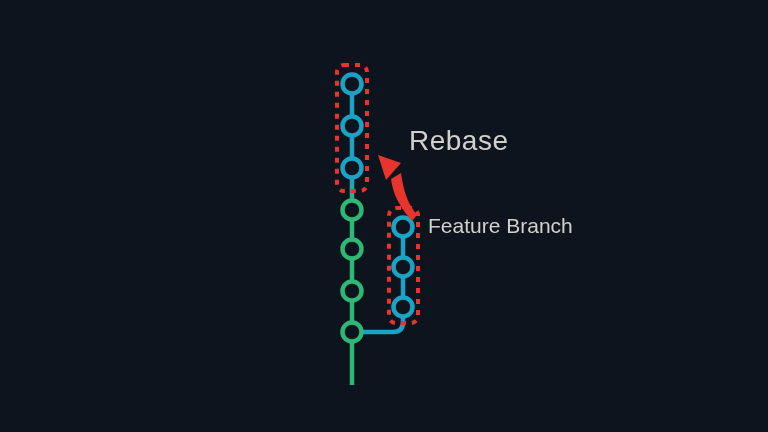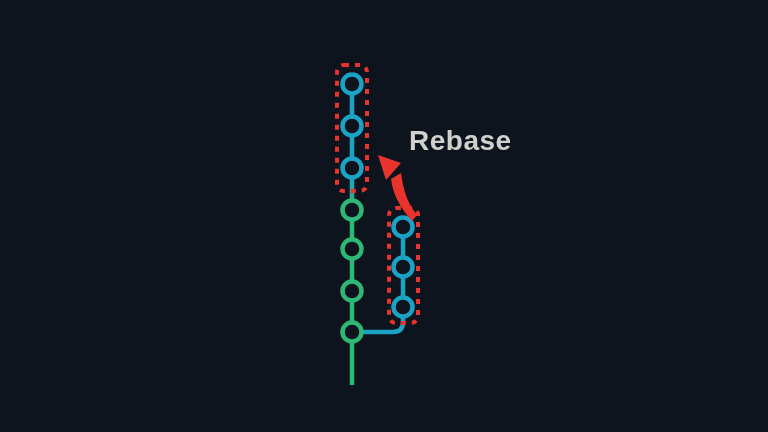--- a/index.html
+++ b/index.html
@@ -19,21 +19,21 @@
   .commit.blue  { stroke: var(--blue, #1ba3c6); }
   .commit.green { stroke: var(--green, #2fb875); }
   .dashed-rect  { fill: none; stroke: var(--red, #e8342c); stroke-width: 4; stroke-dasharray: 5 6; }
   .arrow        { fill: var(--red, #e8342c); }
   .stop-blue    { stop-color: var(--blue, #1ba3c6); }
   .stop-green   { stop-color: var(--green, #2fb875); }
 
   .label {
     position: absolute;
     color: var(--label, #d2d0cc);
-    font-weight: bold;
+    font-weight: normal;
     line-height: 1.1;
     white-space: nowrap;
   }
   .label-rebase  { left: 409px; top: 126px; font-size: 28px; letter-spacing: 0.5px; }
   .label-main    { left: 187px; top: 198px; width: 140px; text-align: right; font-size: 16px; }
   .label-feature { left: 428px; top: 214px; font-size: 21px; }
 </style>
 </head>
 <body>
 
@@ -69,14 +69,15 @@
     <rect class="dashed-rect" x="337" y="65" width="30" height="126" rx="7"></rect>
     <rect class="dashed-rect" x="389" y="208" width="29" height="115" rx="7"></rect>
 
     <g>
       <path class="arrow" d="M 412 221 C 399 206, 393 194, 391 179 L 401 173 C 403 188, 407 203, 417 215 Z"></path>
       <path class="arrow" d="M 378 155 L 401 163 L 386 180 Z"></path>
     </g>
   </svg>
 
   <div class="label label-rebase">Rebase</div>
+  <div class="label label-feature">Feature Branch</div>
 
 </div>
 
 </body></html>

